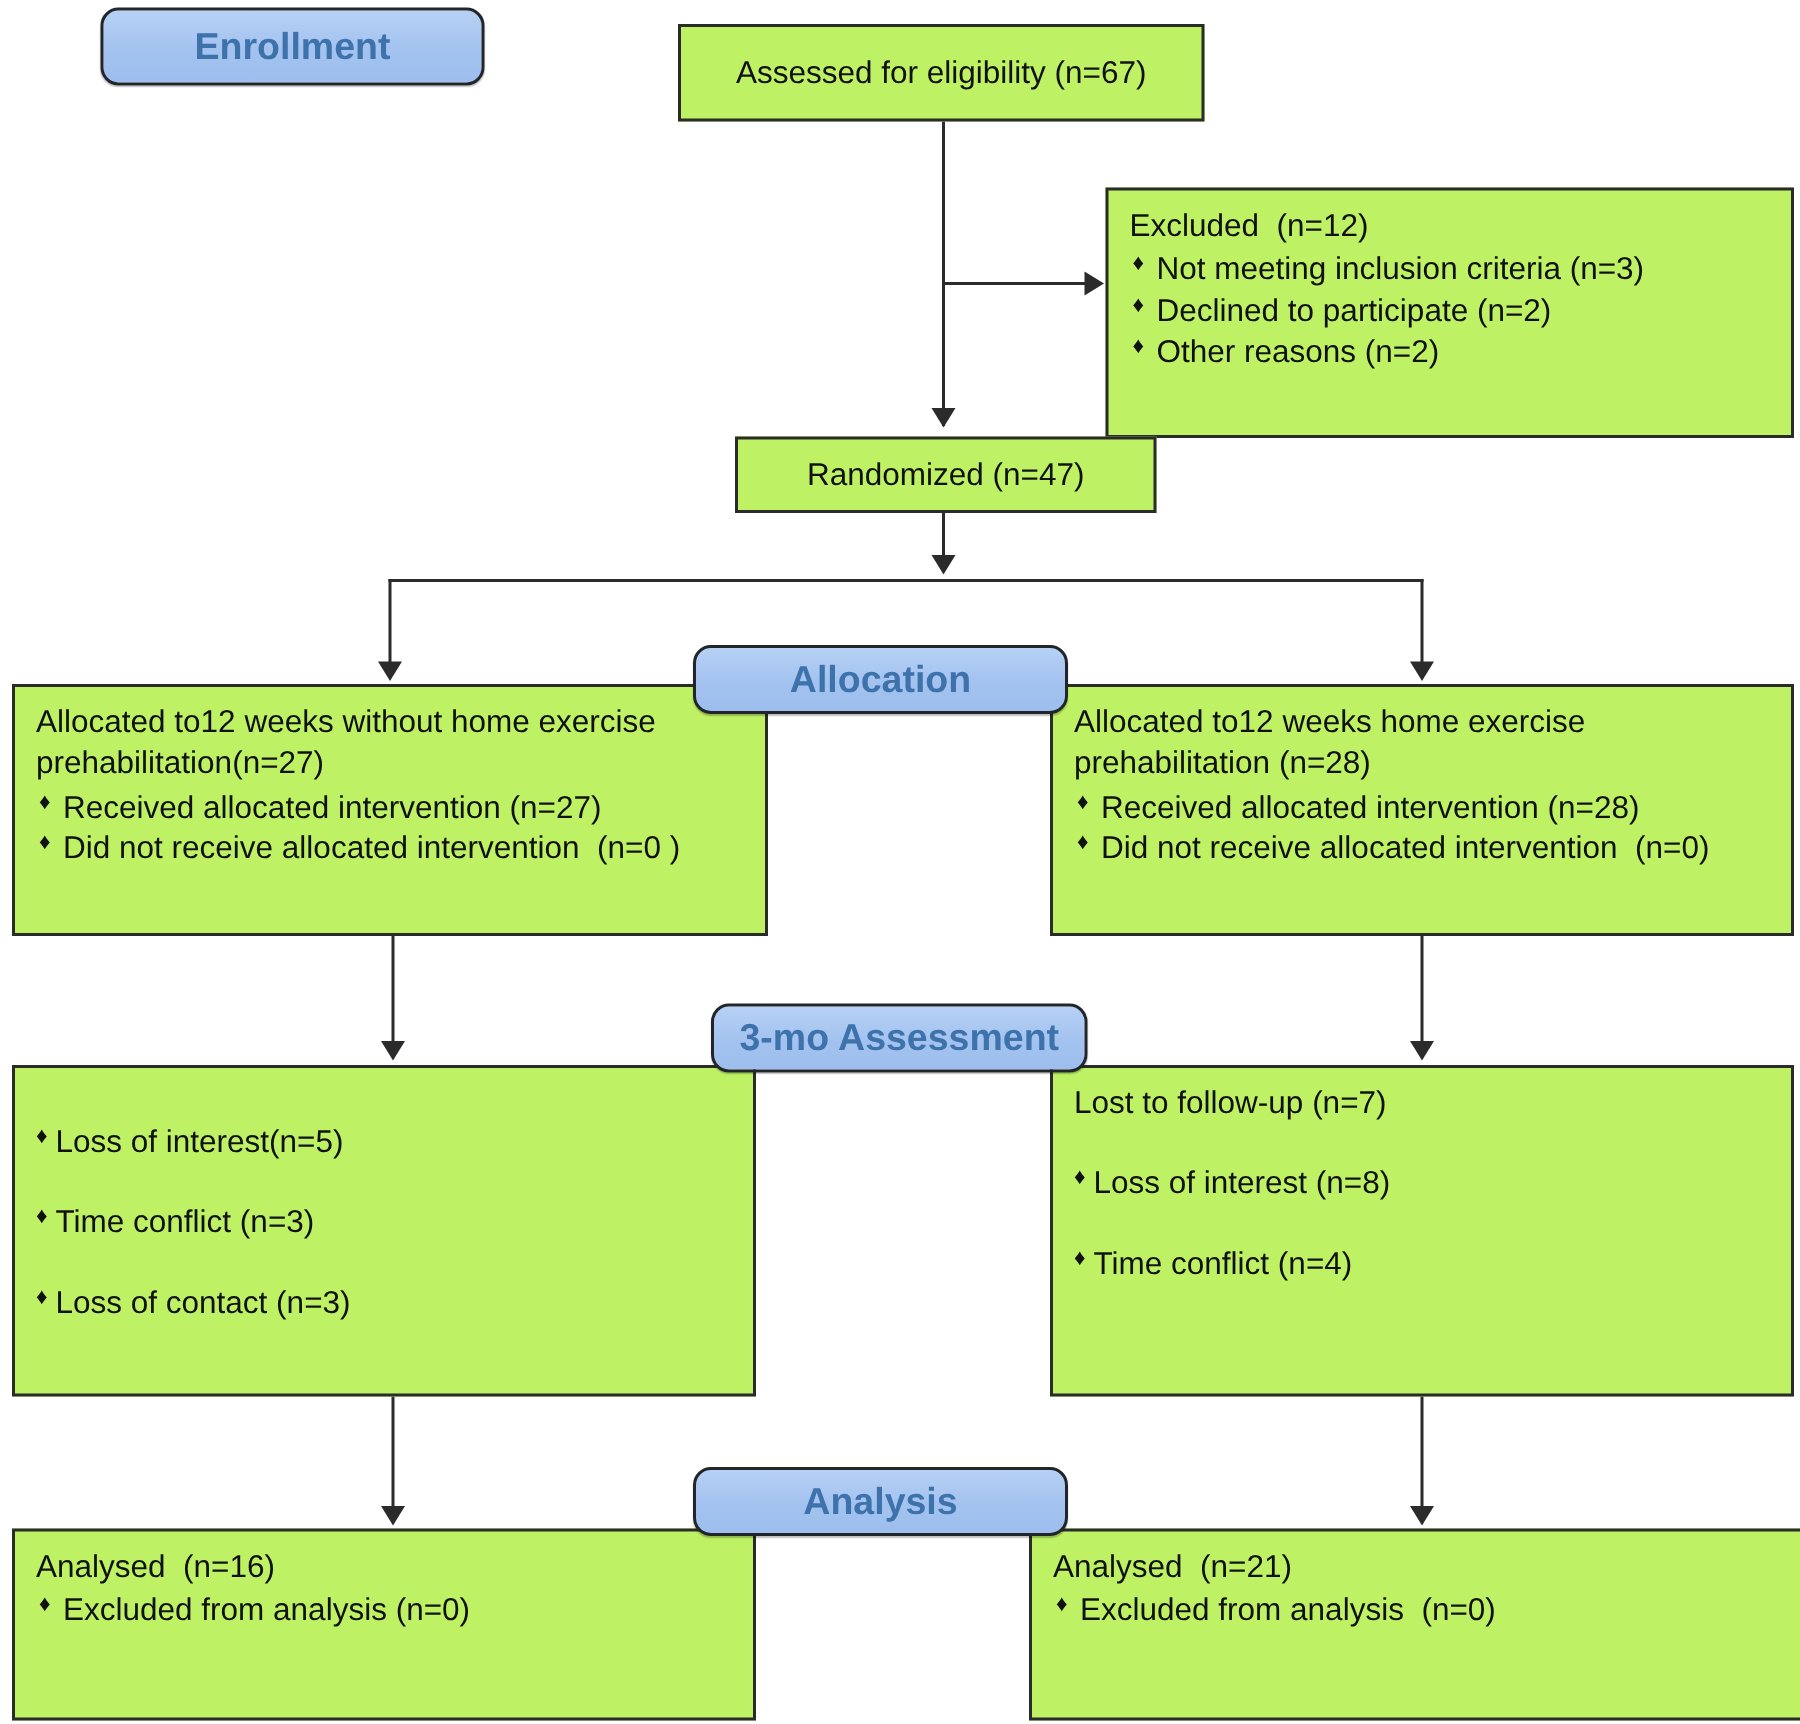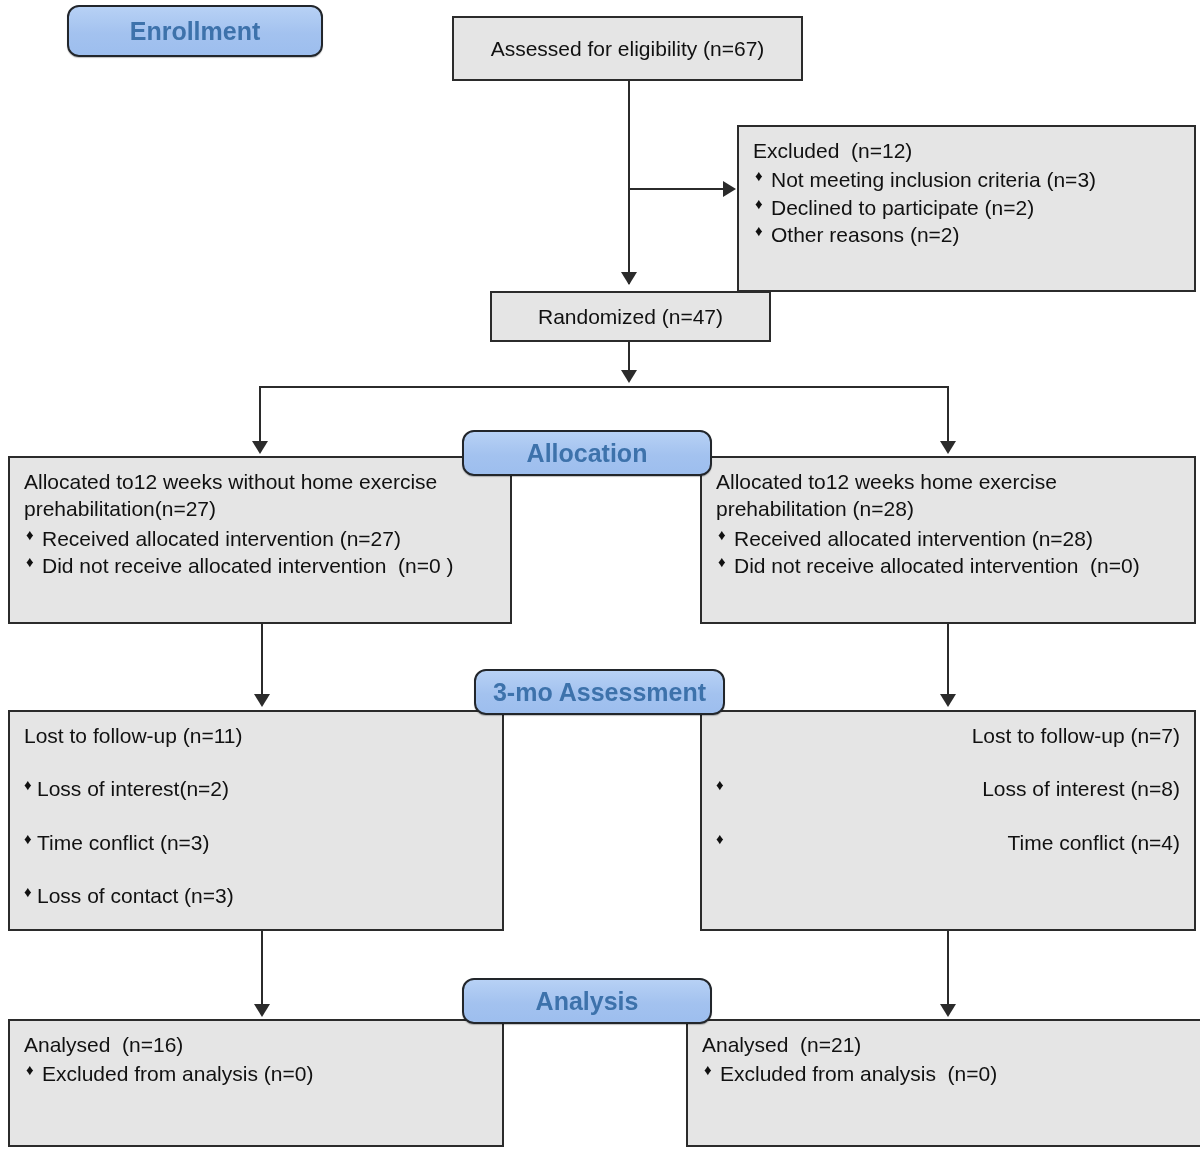--- a/index.html
+++ b/index.html
@@ -16,21 +16,21 @@
     width: 1200px;
     height: 1149px;
     background: #ffffff;
     overflow: hidden;
   }
   
   .node {
     position: absolute;
     box-sizing: border-box;
     border: 2px solid #2b2b2b;
-    background: #e5e5e5;
+    background: #bef264;
     color: #111111;
     font-size: 21px;
     line-height: 1.30;
     z-index: 2;
   }
   .node .inner {
     padding: 10px 14px;
   }
   .node.center .inner {
     display: flex;
@@ -190,30 +190,29 @@
   </div>
 
   <div class="vline" style="left:261px; top:624px; height:72px;"></div>
   <div class="arrow-down" style="left:254px; top:694px;"></div>
 
   <div class="vline" style="left:947px; top:624px; height:72px;"></div>
   <div class="arrow-down" style="left:940px; top:694px;"></div>
 
   <div class="node" style="left:8px; top:710px; width:496px; height:221px;">
     <div class="inner">
-      <div class="title">Lost to follow-up (n=11)</div>
       <ul class="bullets tight spaced" style="margin-top:26px;">
-        <li>Loss of interest(n=2)</li>
+        <li>Loss of interest(n=5)</li>
         <li>Time conflict (n=3)</li>
         <li>Loss of contact (n=3)</li>
       </ul>
     </div>
   </div>
 
-  <div class="node" style="left:700px; top:710px; width:496px; height:221px;text-align:right;">
+  <div class="node" style="left:700px; top:710px; width:496px; height:221px;">
     <div class="inner">
       <div class="title">Lost to follow-up (n=7)</div>
       <ul class="bullets tight spaced" style="margin-top:26px;">
         <li>Loss of interest (n=8)</li>
         <li>Time conflict (n=4)</li>
       </ul>
     </div>
   </div>
 
   <div class="vline" style="left:261px; top:931px; height:75px;"></div>

